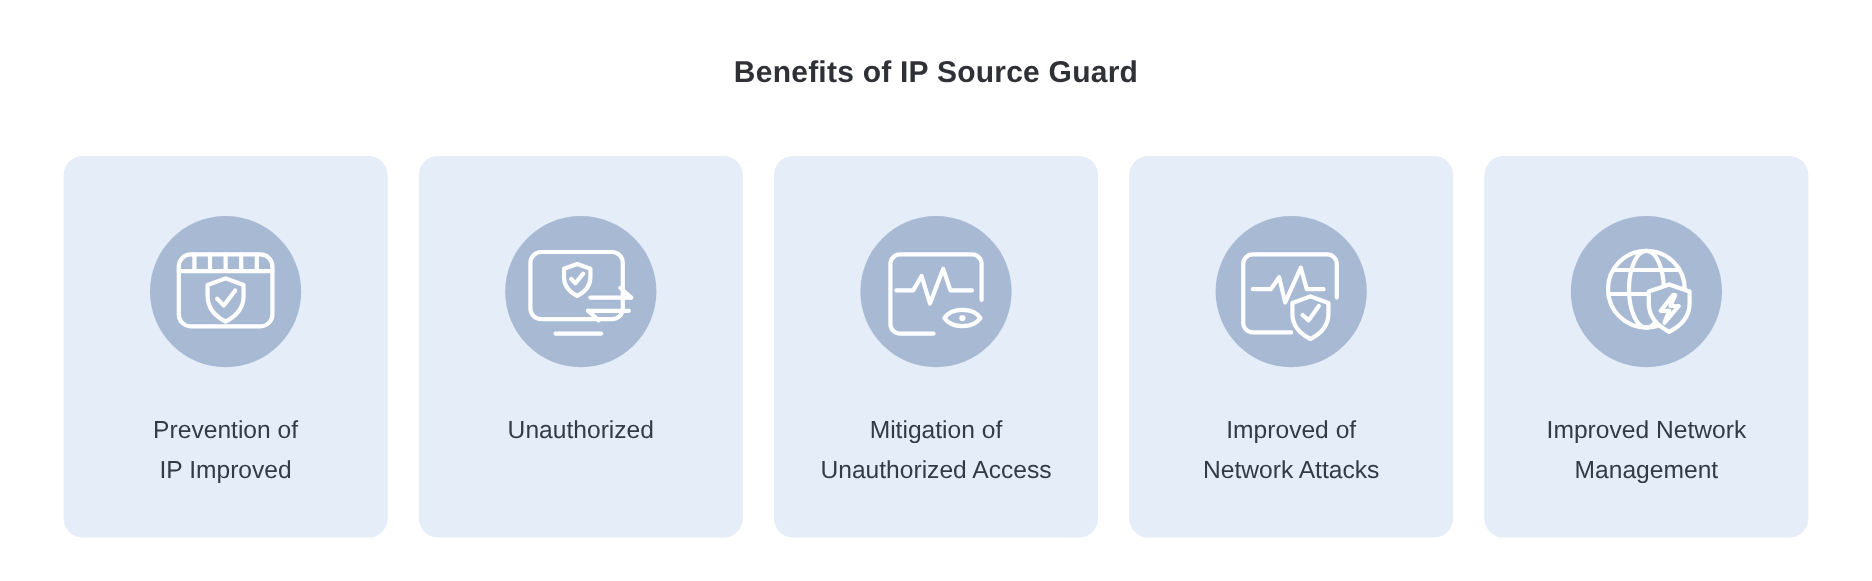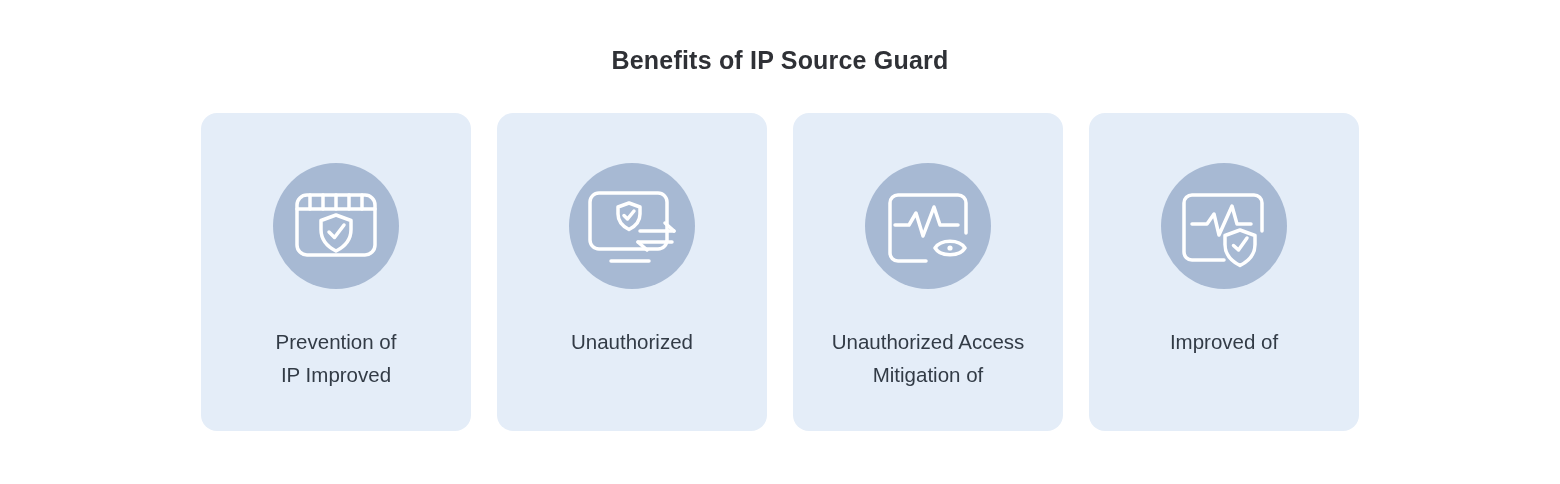--- a/index.html
+++ b/index.html
@@ -18,21 +18,21 @@
     font-size:25px;
     line-height:36px;
     font-weight:700;
     color:var(--title-color);
     letter-spacing:0.2px;
   }
   .cards-row{
     display:flex;
     justify-content:center;
     gap:26px;
-    margin-top:35px;
+    margin-top:52px;
   }
   .card{
     width:270px;
     height:318px;
     background:var(--card-bg);
     border-radius:16px;
     display:flex;
     flex-direction:column;
     align-items:center;
   }
@@ -117,33 +117,50 @@
   <div class="card">
     <div class="icon-circle">
       <svg viewBox="0 0 110 110" aria-hidden="true">
         <path d="M53 90 H25 A8 8 0 0 1 17 82 V32 A8 8 0 0 1 25 24 H85 A8 8 0 0 1 93 32 V62"></path>
         <polyline points="22,54 36,54 43,42 50,65 61,36 67,54 85,54"></polyline>
         <path d="M62 77 C68 68 86 68 92 77 C86 86 68 86 62 77 Z"></path>
         <circle class="fill-dot" cx="77" cy="77" r="2.6"></circle>
       </svg>
     </div>
     <div class="card-label">
+      <span>Mitigation of</span>
       <span>Unauthorized Access</span>
-      <span>Mitigation of</span>
     </div>
   </div>
 
   <div class="card">
     <div class="icon-circle">
       <svg viewBox="0 0 110 110" aria-hidden="true">
         <path d="M55 89 H23 A8 8 0 0 1 15 81 V32 A8 8 0 0 1 23 24 H85 A8 8 0 0 1 93 32 V60"></path>
         <polyline points="23,53 38,53 45,43 50,64 63,35 68,53 82,53"></polyline>
         <path d="M71 59 L86 64.5 V73.5 C86 84.5 79 90.5 71 94.5 C63 90.5 56 84.5 56 73.5 V64.5 Z"></path>
         <polyline points="64.5,74.5 69.5,79 78,67"></polyline>
       </svg>
     </div>
     <div class="card-label">
       <span>Improved of</span>
+      <span>Network Attacks</span>
     </div>
   </div>
 
+  <div class="card">
+    <div class="icon-circle">
+      <svg viewBox="0 0 110 110" aria-hidden="true">
+        <circle cx="55" cy="53" r="32"></circle>
+        <ellipse cx="55" cy="53" rx="14.5" ry="32"></ellipse>
+        <line x1="28" y1="37" x2="82" y2="37"></line>
+        <line x1="23.5" y1="57" x2="86.5" y2="57"></line>
+        <path class="mask-shape" d="M74 49 L91 55 V65 C91 77 83 84 74 88.5 C65 84 57 77 57 65 V55 Z"></path>
+        <path d="M77 58 L67 71 H74 L70 81 L82 67 H75 L79 58 Z" stroke-width="3"></path>
+      </svg>
+    </div>
+    <div class="card-label">
+      <span>Improved Network</span>
+      <span>Management</span>
+    </div>
+  </div>
 
 </div>
 
 </body></html>

